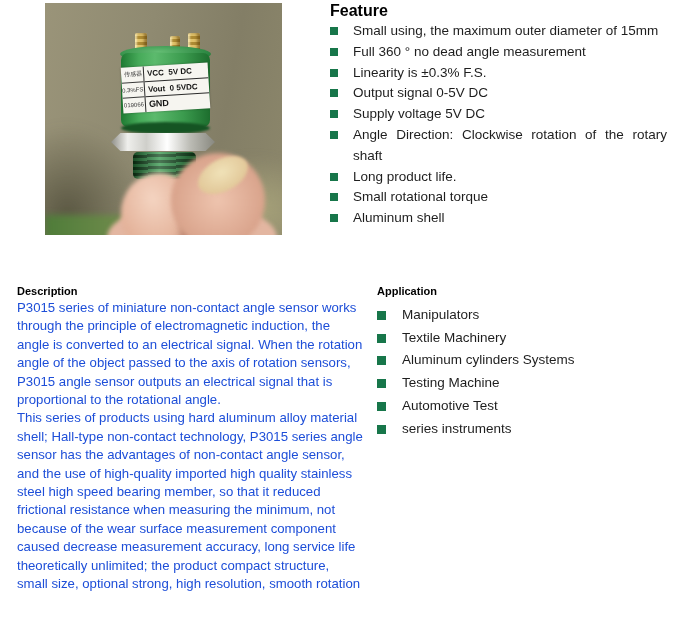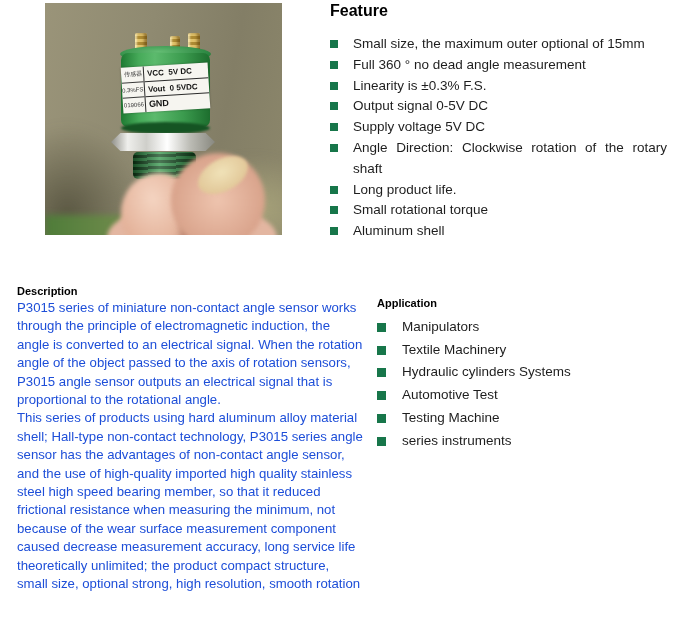--- a/index.html
+++ b/index.html
@@ -75,33 +75,33 @@
   .fingertip { left:126px; top:150px; width:94px; height:95px; transform:rotate(8deg);
     background:radial-gradient(ellipse at 50% 50%, #eec4ae, #d59d85 82%); }
   .fingernail { left:151px; top:156px; width:54px; height:32px; transform:rotate(-28deg);
     background:radial-gradient(ellipse at 50% 40%, #f0e2b8, #dfc393 85%); filter:blur(1.4px); }
   .crease { left:138px; top:190px; width:14px; height:55px; transform:rotate(14deg);
     background:rgba(120,60,45,.45); filter:blur(4px); }
 
   
   h2 { font-size:11px; font-weight:bold; color:#000; }
   .feature { position:absolute; left:330px; top:2px; width:337px; }
-  .feature h2 { font-size:16px; margin-bottom:14px; }
+  .feature h2 { font-size:16px; margin-bottom:1px; }
   ul { list-style:none; }
   li { display:flex; align-items:flex-start; }
   .sq { flex:none; width:8px; height:8px; background:#17764a; margin:6px 15px 0 0; }
   .feature li { line-height:20.8px; font-size:13.5px; }
   .feature .li-text { flex:1; text-align:justify; }
 
   .desc { position:absolute; left:17px; top:285px; width:346px; }
   .desc h2 { margin-bottom:2px; }
   .desc p { font-size:13.2px; line-height:18.4px; color:#1d4ed8; }
 
   .app { position:absolute; left:377px; top:285px; width:292px; }
-  .app h2 { margin-bottom:7px;margin-top:12px; }
+  .app h2 { margin-bottom:7px; }
   .app li { line-height:22.7px; font-size:13.5px;justify-content:space-between; }
   .app .sq { width:9px; height:9px; margin:7px 16px 0 0; }
   .app .li-text { flex:1; }
 </style>
 </head>
 <body>
 
 <div class="page">
 
   <figure class="photo">
@@ -138,21 +138,21 @@
     <div class="finger crease"></div>
     <div class="finger fingertip"></div>
     <div class="finger fingernail"></div>
   </figure>
 
   <section class="feature">
     <h2>Feature</h2>
     <ul>
       <li>
           <span class="sq"></span>
-          <span class="li-text">Small size, the maximum outer optional of 15mm</span>
+          <span class="li-text">Small using, the maximum outer diameter of 15mm</span>
         </li>
       <li>
           <span class="sq"></span>
           <span class="li-text">Full 360 ° no dead angle measurement</span>
         </li>
       <li>
           <span class="sq"></span>
           <span class="li-text">Linearity is ±0.3% F.S.</span>
         </li>
       <li>
@@ -194,29 +194,29 @@
       <li>
           <span class="sq"></span>
           <span class="li-text">Manipulators</span>
         </li>
       <li>
           <span class="sq"></span>
           <span class="li-text">Textile Machinery</span>
         </li>
       <li>
           <span class="sq"></span>
-          <span class="li-text">Hydraulic cylinders Systems</span>
+          <span class="li-text">Aluminum cylinders Systems</span>
+        </li>
+      <li>
+          <span class="sq"></span>
+          <span class="li-text">Testing Machine</span>
         </li>
       <li>
           <span class="sq"></span>
           <span class="li-text">Automotive Test</span>
-        </li>
-      <li>
-          <span class="sq"></span>
-          <span class="li-text">Testing Machine</span>
         </li>
       <li>
           <span class="sq"></span>
           <span class="li-text">series instruments</span>
         </li>
     </ul>
   </section>
 
 </div>
 

